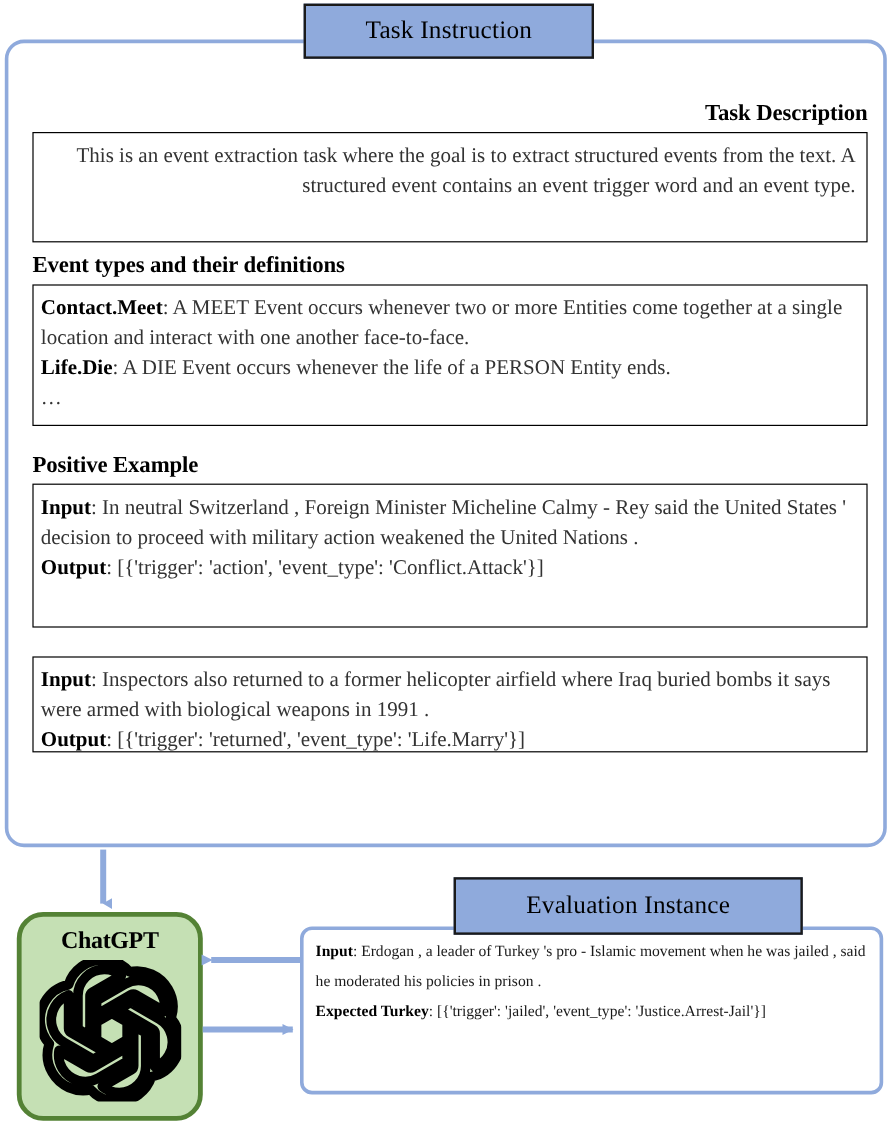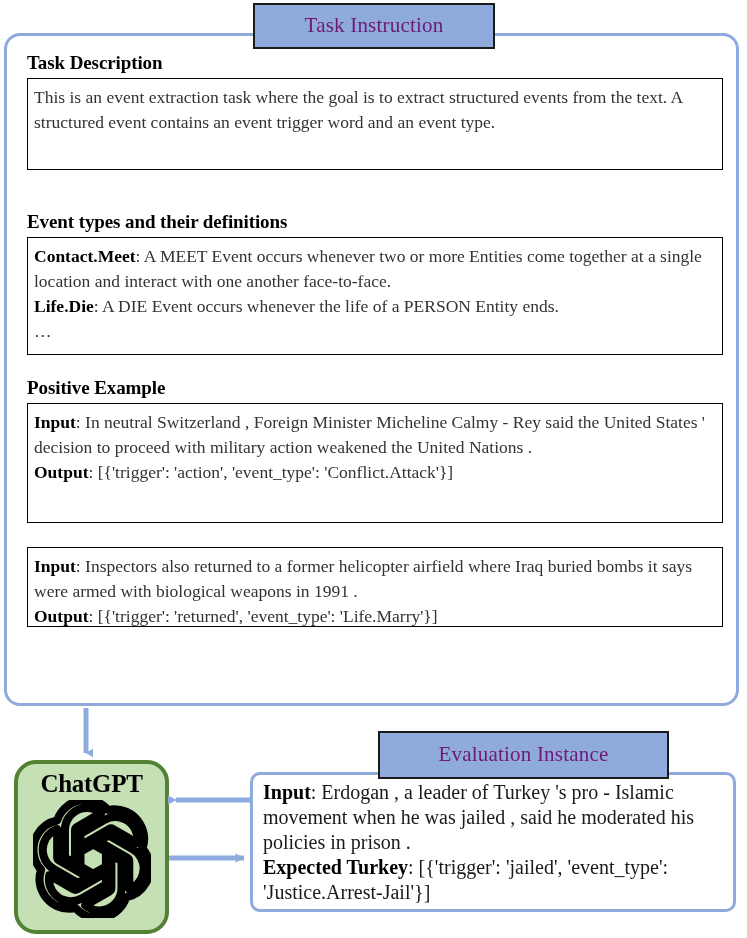--- a/index.html
+++ b/index.html
@@ -14,21 +14,21 @@
     overflow: hidden;
     font-family: "Liberation Serif", "DejaVu Serif", serif;
     color: #000000;
   }
 
   
   .badge {
     position: absolute;
     background: #8faadc;
     border: 2px solid #1a1a1a;
-    color: #701a75;
+    color: #000000;
     font-size: 21px;
     line-height: 1.1;
     text-align: center;
     display: flex;
     align-items: center;
     justify-content: center;
     letter-spacing: 0.2px;
     z-index: 6;
   }
   #badge-task-instruction {
@@ -65,21 +65,21 @@
   .section-box {
     border: 1.5px solid #000000;
     box-sizing: border-box;
     padding: 6px 9px 7px 6px;
     font-size: 17.5px;
     line-height: 25px;
     color: #333333;
   }
   .section-box b { color: #000000; }
 
-  #section-task-description { top: 16px; }
+  #section-task-description { top: 48px; text-align: right; }
   #section-event-types     { top: 175px; }
   #section-positive        { top: 341px; }
   #section-negative        { top: 511px; }
 
   #box-task-description { height: 92px; }
   #box-event-types      { height: 118px; }
   #box-positive         { height: 120px; }
   #box-negative         { height: 80px; }
 
   .ellipsis { letter-spacing: 2px; }
@@ -93,40 +93,40 @@
     border: 4px solid #548235;
     border-radius: 22px;
     box-sizing: border-box;
     z-index: 4;
     display: flex;
     flex-direction: column;
     align-items: center;
   }
   #chatgpt-label {
     font-weight: bold;
-    font-size: 25px;
+    font-size: 20px;
     line-height: 28px;
     margin-top: 6px;
     letter-spacing: -0.3px;
   }
   #chatgpt-logo {
     margin-top: 2px;
   }
 
   
   #eval-instance-panel {
     position: absolute;
     left: 250px; top: 772px;
     width: 486px; height: 140px;
     border: 3px solid #8faadc;
     border-radius: 10px;
     background: #ffffff;
     box-sizing: border-box;
     padding: 5px 8px 5px 10px;
-    font-size: 20px;
+    font-size: 13px;
     line-height: 25px;
     color: #1a1a1a;
     z-index: 3;
   }
   #eval-instance-panel b { color: #000000; }
 
   
   #connectors {
     position: absolute;
     left: 0; top: 0;

